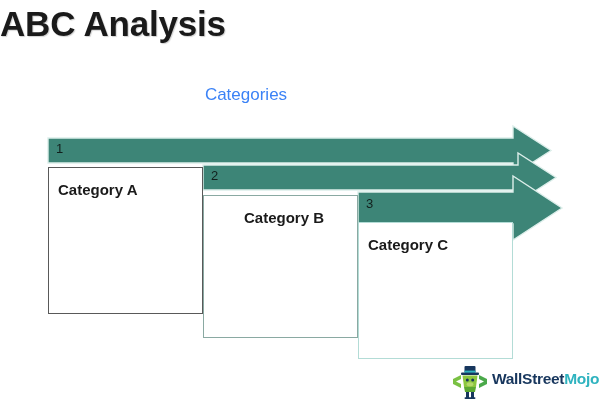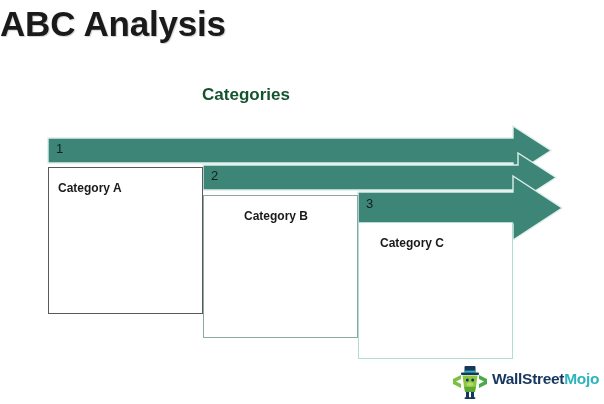--- a/index.html
+++ b/index.html
@@ -12,44 +12,44 @@
 
   
   .title{
     position:absolute;left:0;top:4px;width:604px;
     text-align:left;font-size:35px;font-weight:bold;
     color:#1a1a1a;letter-spacing:-0.2px;
     text-shadow:1px 1px 1px rgba(0,0,0,.18);
   }
   .subtitle{
     position:absolute;left:0;top:85px;width:492px;
-    text-align:center;font-size:17px;font-weight:bold;
-    color:#14532d;
+    text-align:center;font-size:17px;font-weight:normal;
+    color:#3b82f6;
   }
 
   
   .arrows{position:absolute;left:0;top:0;width:604px;height:404px;}
 
   
   .catbox{position:absolute;background:#ffffff;box-sizing:border-box;}
   .catlabel{
-    position:absolute;font-size:12px;font-weight:bold;color:#1a1a1a;
+    position:absolute;font-size:15px;font-weight:bold;color:#1a1a1a;
     white-space:nowrap;
   }
   .num{
     position:absolute;font-size:13px;color:#12201d;font-weight:normal;
   }
 
   #boxA{left:48px;top:167px;width:155px;height:147px;border:1.2px solid #595959;}
   #boxB{left:203px;top:195px;width:155px;height:143px;border:1.2px solid #8aa9a2;}
   #boxC{left:358px;top:222px;width:155px;height:137px;border:1.2px solid #b3dcd6;}
 
   #labA{left:58px;top:181px;}
   #labB{left:213px;top:209px;margin-left:31px;}
-  #labC{left:368px;top:236px;margin-left:12px;}
+  #labC{left:368px;top:236px;}
 
   #numA{left:56px;top:141px;}
   #numB{left:211px;top:168px;}
   #numC{left:366px;top:196px;}
 
   
   .logo{position:absolute;left:452px;top:364px;width:150px;height:36px;text-decoration:underline;}
   .logo-mark{position:absolute;left:0;top:1px;width:36px;height:34px;}
   .logo-text{
     position:absolute;left:40px;top:6px;

